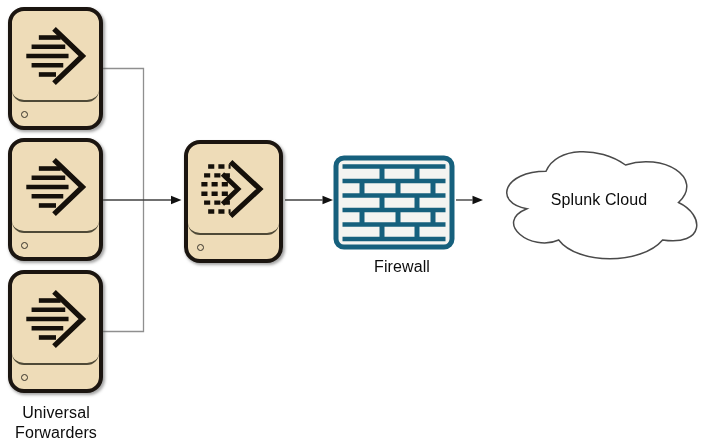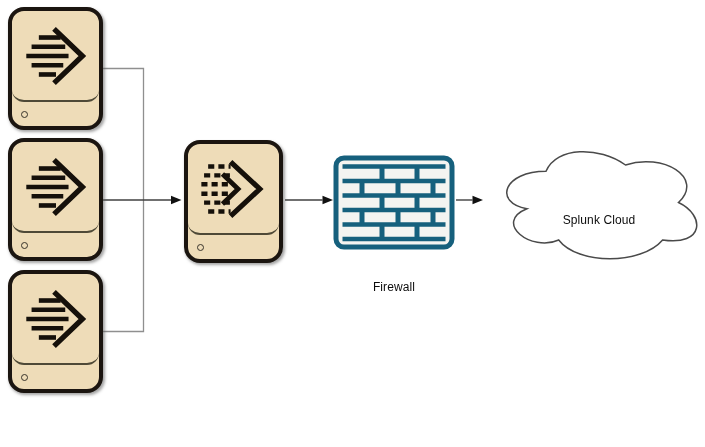--- a/index.html
+++ b/index.html
@@ -26,26 +26,26 @@
   .led{
     position:absolute;left:9px;bottom:8px;width:5px;height:5px;
     border:1.8px solid #38332a;border-radius:50%;
   }
   .node-icon{display:block;}
 
   .firewall-svg{position:absolute;left:333px;top:155px;}
   .cloud-svg{position:absolute;left:492px;top:139px;}
 
   .label{
-    position:absolute;text-align:center;font-size:12px;line-height:20px;
-    color:#0c0c0c;letter-spacing:0.1px;margin-top:20px;
+    position:absolute;text-align:center;font-size:16px;line-height:20px;
+    color:#0c0c0c;letter-spacing:0.1px;
   }
   .uf-label{left:0;top:403px;width:112px;}
   .hf-label{left:156px;top:273px;width:154px;}
-  .fw-label{left:334px;top:257px;width:120px;}
+  .fw-label{left:342px;top:257px;width:120px;}
   .cloud-label{left:492px;top:190px;width:214px;}
 </style>
 </head>
 <body>
 
 <div class="canvas">
 
   <svg class="connectors" width="705" height="447">
     <path class="bracket" d="M103,68.5 H143.5 V331.5 H103"></path>
     <g>
@@ -103,20 +103,21 @@
           <line x1="13" y1="36" x2="64" y2="36"></line>
           <line x1="5" y1="50" x2="69" y2="50"></line>
           <line x1="13" y1="64" x2="61" y2="64"></line>
           <line x1="24" y1="78" x2="50" y2="78"></line>
         </g>
       </svg>
     </div>
     <span class="led"></span>
   </div>
 
+  <div class="label uf-label">Universal Forwarders</div>
 
   <div class="server hf" style="left:184px;top:140px">
     <div class="server-body">
       <svg class="node-icon" viewBox="0 0 100 100" width="68" height="74">
         <g stroke="#15100a" stroke-width="6.5" fill="none">
           <polyline points="45,10 88,50 45,90" stroke-width="7.5"></polyline>
           <polyline points="33,28 56,50 33,72" stroke-width="7"></polyline>
           <line x1="12" y1="17" x2="45" y2="17" stroke-dasharray="9 6"></line>
           <line x1="6" y1="30" x2="44" y2="30" stroke-dasharray="9 6"></line>
           <line x1="2" y1="43" x2="42" y2="43" stroke-dasharray="9 6"></line>

